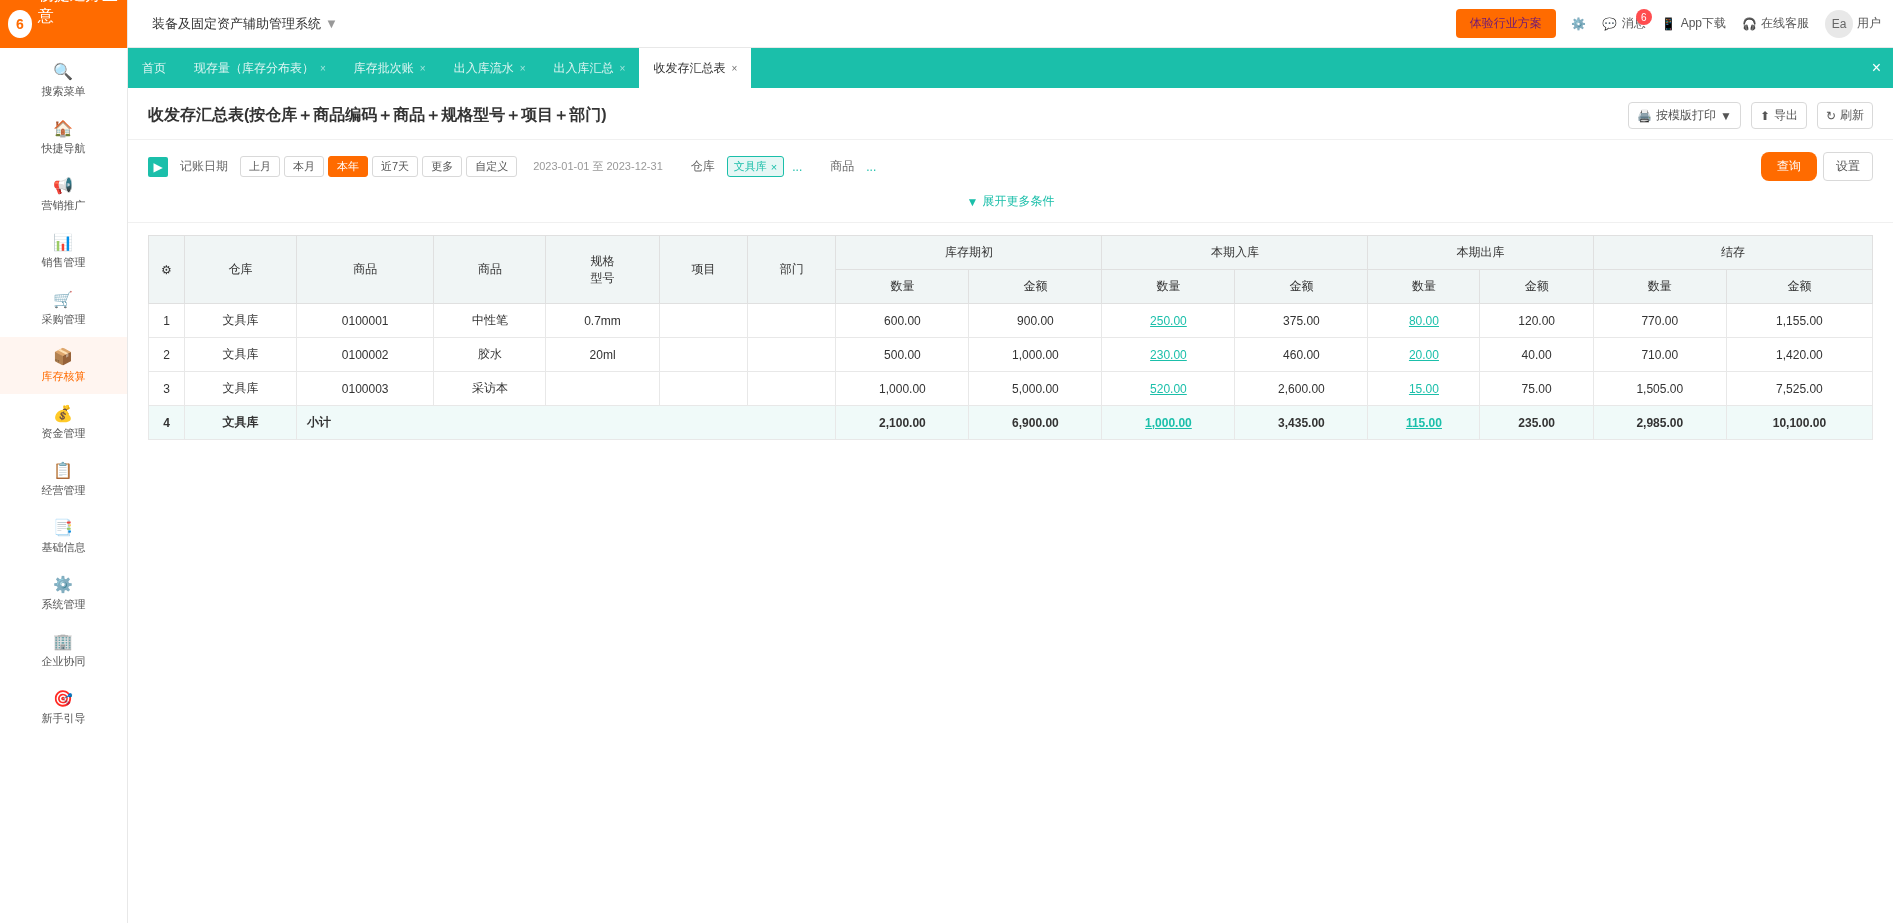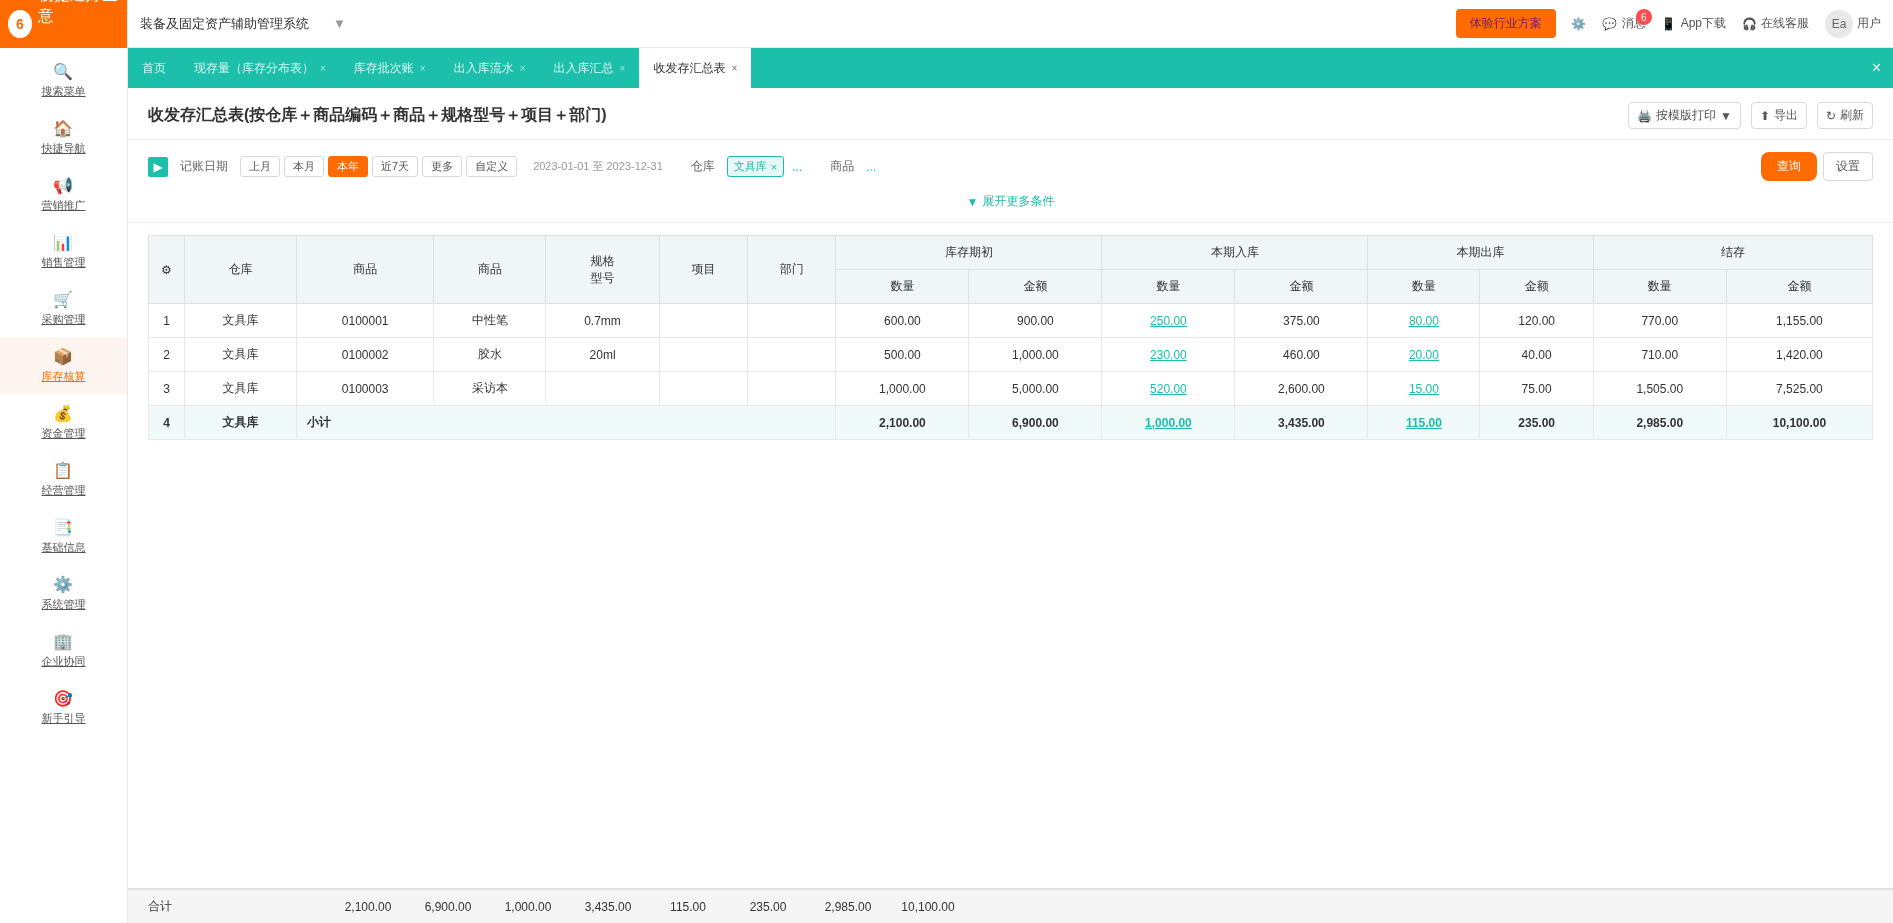--- a/index.html
+++ b/index.html
@@ -8,28 +8,28 @@
     
     .sidebar { width: 128px; background: #fff; display: flex; flex-direction: column; border-right: 1px solid #e8e8e8; flex-shrink: 0; }
     .sidebar-logo { background: #ff6b00; padding: 10px 8px; display: flex; align-items: center; gap: 6px; height: 48px; }
     .sidebar-logo-icon { width: 28px; height: 28px; background: #fff; border-radius: 50%; display: flex; align-items: center; justify-content: center; color: #ff6b00; font-weight: bold; font-size: 14px; }
     .sidebar-logo-text { color: #fff; font-size: 16px; line-height: 1.3; }
     .sidebar-logo-badge { background: #fff3; color: #fff; font-size: 9px; padding: 1px 3px; border-radius: 0; margin-top: 21px; }
     .sidebar-menu { flex: 1; overflow-y: auto; padding: 4px 0; }
     .sidebar-item { display: flex; flex-direction: column; align-items: center; padding: 10px 4px; cursor: pointer; color: #555; gap: 3px; }
     .sidebar-item.active { background: #fff5f0; color: #ff6b00; }
     .sidebar-item-icon { font-size: 16px; }
-    .sidebar-item-label { font-size: 11px; text-align: center; text-decoration: underline; }
+    .sidebar-item-label { font-size: 11px; text-align: center; }
 
     
     .main { flex: 1; display: flex; flex-direction: column; overflow: hidden; }
 
     
     .top-header { background: #fff; height: 48px; display: flex; align-items: center; padding: 0 12px; border-bottom: 1px solid #e8e8e8; gap: 12px; }
-    .system-title { font-size: 13px; color: #333; flex: 1; display: flex; align-items: center; gap: 24px; }
+    .system-title { font-size: 13px; color: #333; flex: 1; display: flex; align-items: center; gap: 4px; margin-left: 12px; }
     .system-title-arrow { color: #999; }
     .top-actions { display: flex; align-items: center; gap: 16px; }
     .trial-btn { background: #ff6b00; color: #701a75; border: none; padding: 6px 14px; border-radius: 4px; cursor: pointer; font-size: 12px; }
     .top-icon-item { display: flex; align-items: center; gap: 4px; color: #555; cursor: pointer; font-size: 12px; position: relative; }
     .badge { background: #ff4d4f; color: #fff; border-radius: 50%; width: 16px; height: 16px; font-size: 10px; display: flex; align-items: center; justify-content: center; position: absolute; top: -6px; right: -6px; }
     .user-avatar { width: 28px; height: 28px; background: #e8e8e8; border-radius: 50%; display: flex; align-items: center; justify-content: center; font-size: 12px; color: #666; }
 
     
     .tab-bar { background: #1bbfaa; display: flex; align-items: center; height: 40px; padding: 0 0 0 0; }
     .tab-item { padding: 17px 14px; height: 40px; display: flex; align-items: center; gap: 6px; cursor: pointer; color: rgba(255,255,255,0.85); font-size: 12px; white-space: nowrap; }
@@ -357,26 +357,13 @@
   <td>235.00</td>
   <td>2,985.00</td>
   <td>10,100.00</td>
 </tr>
             </tbody>
         </table>
       </div>
     </div>
   </div>
 
-  <div class="bottom-bar" id="bottom-bar">
-  <span class="bottom-label">合计</span>
-  <div class="bottom-values">
-    <span class="bottom-val">2,100.00</span>
-    <span class="bottom-val">6,900.00</span>
-    <span class="bottom-val">1,000.00</span>
-    <span class="bottom-val">3,435.00</span>
-    <span class="bottom-val">115.00</span>
-    <span class="bottom-val">235.00</span>
-    <span class="bottom-val">2,985.00</span>
-    <span class="bottom-val">10,100.00</span>
-  </div>
 </div>
-</div>
 
 </body></html>

